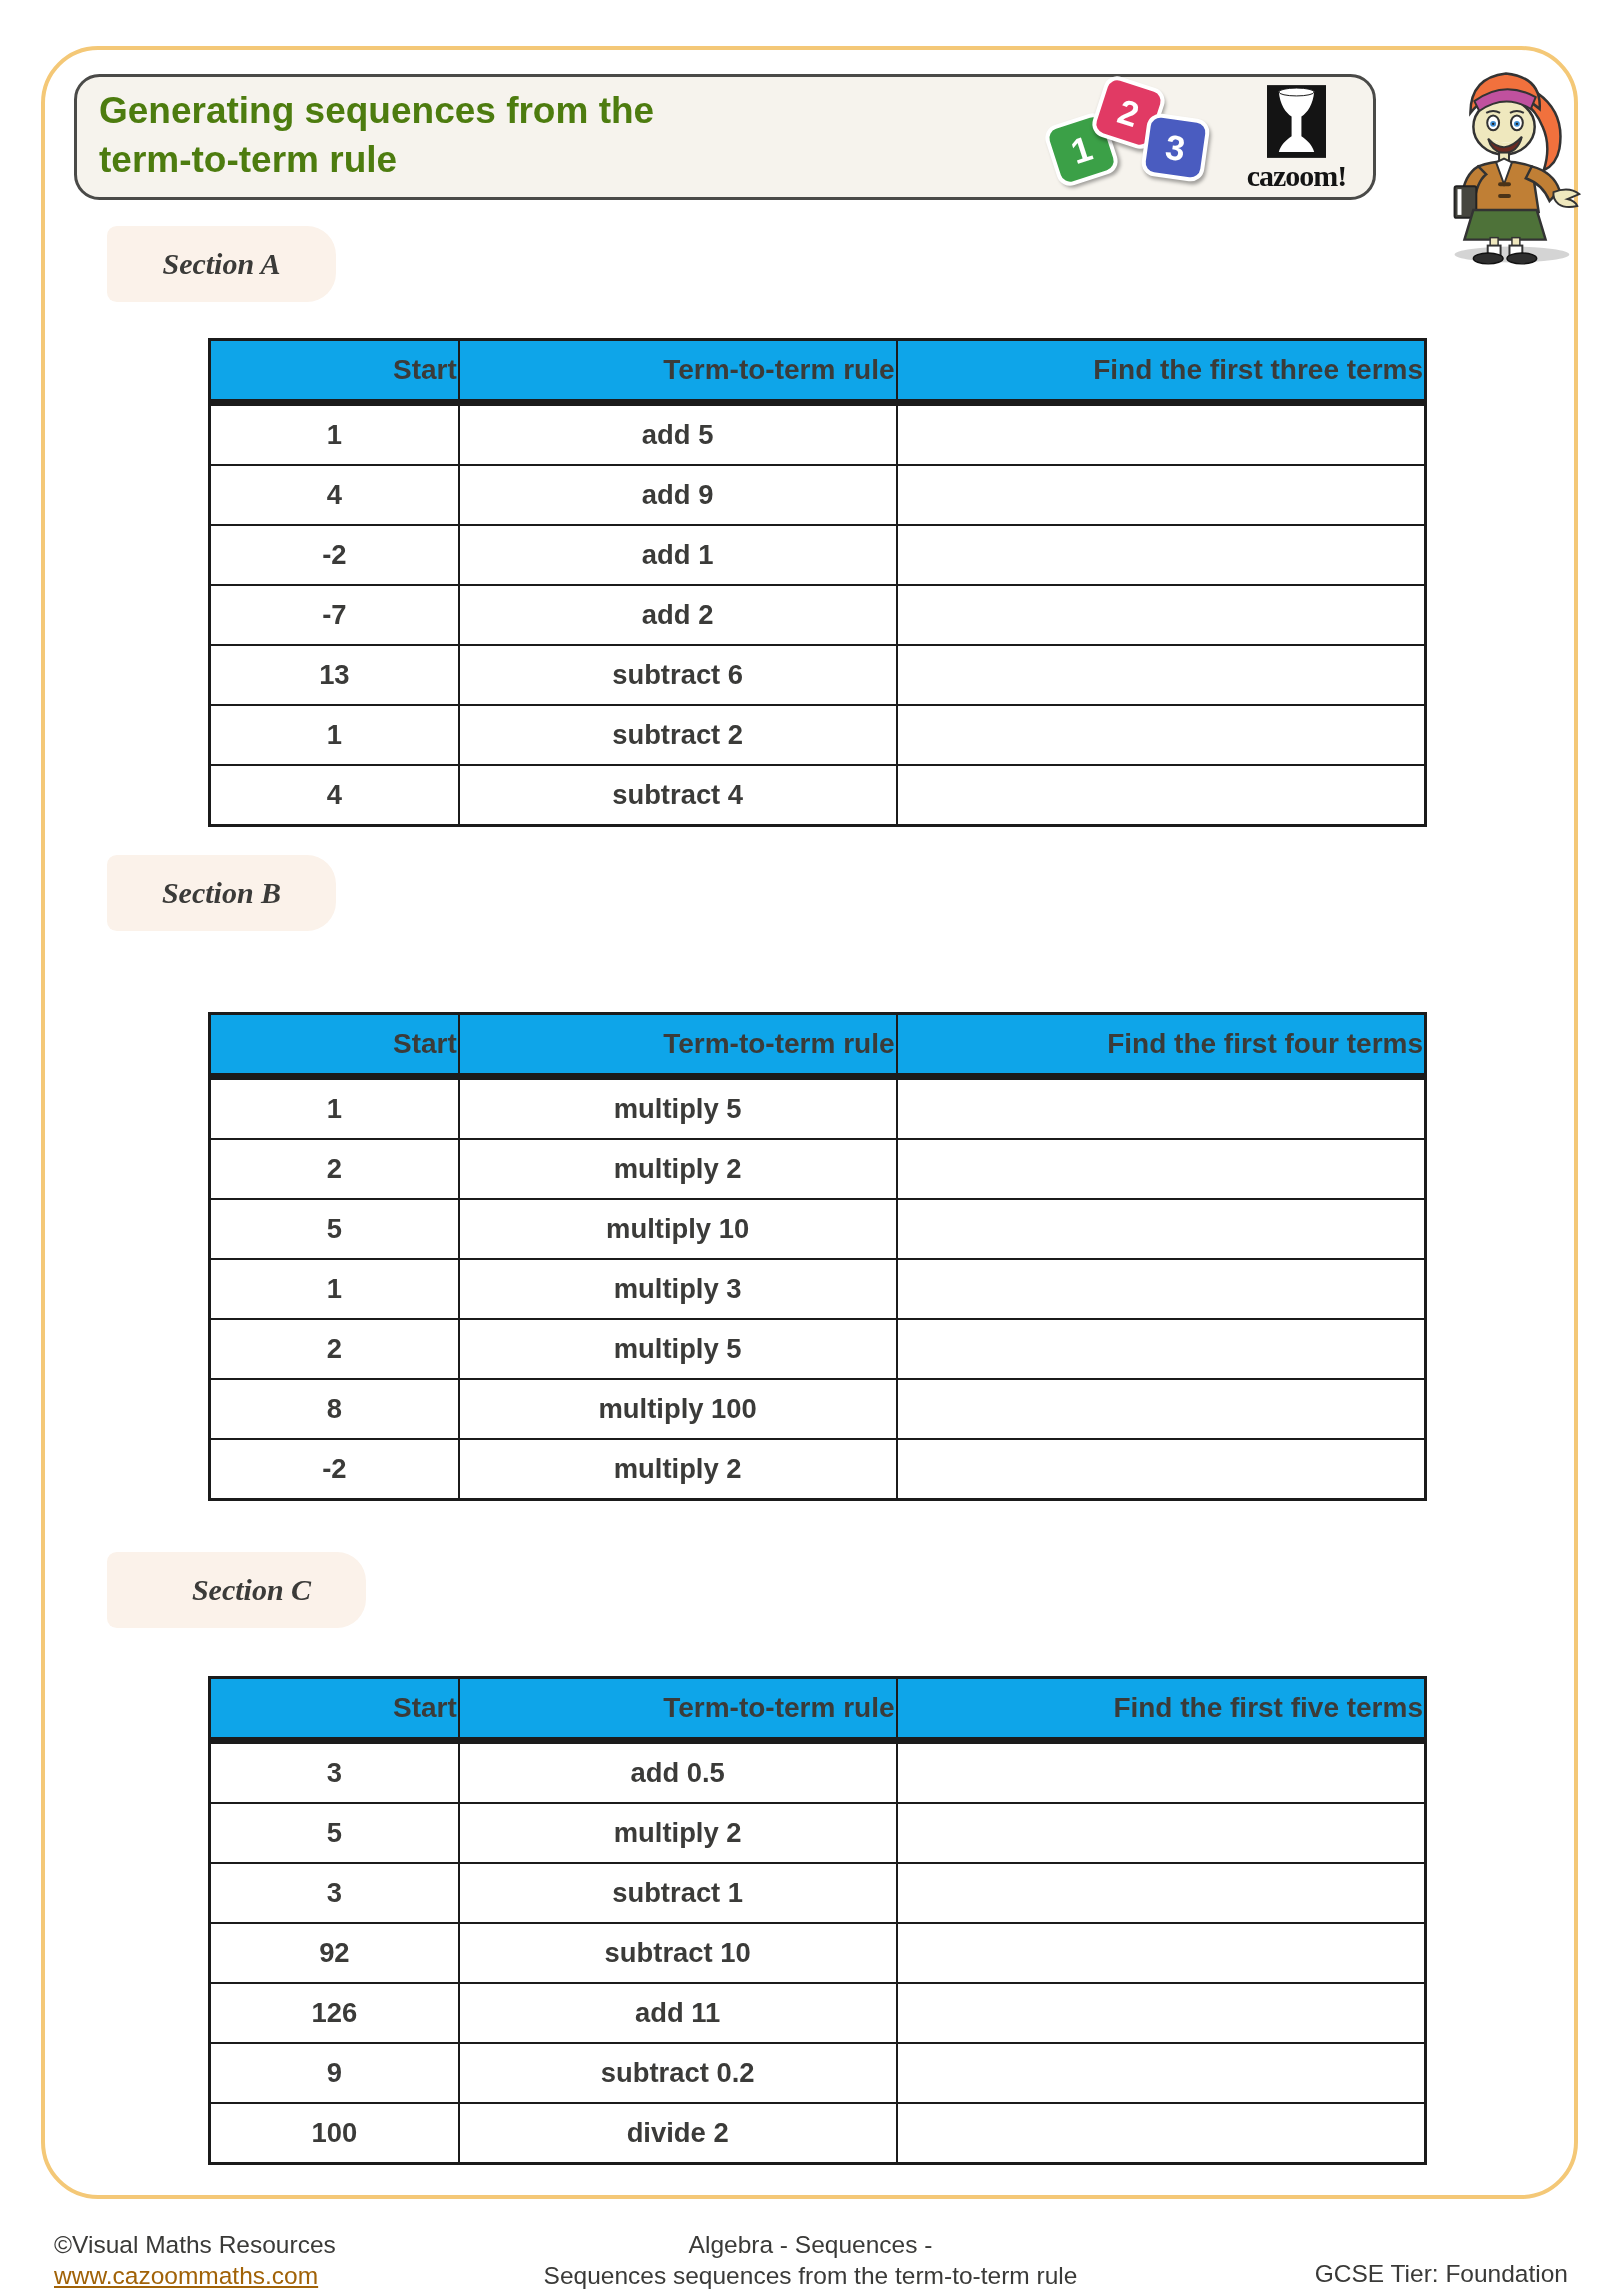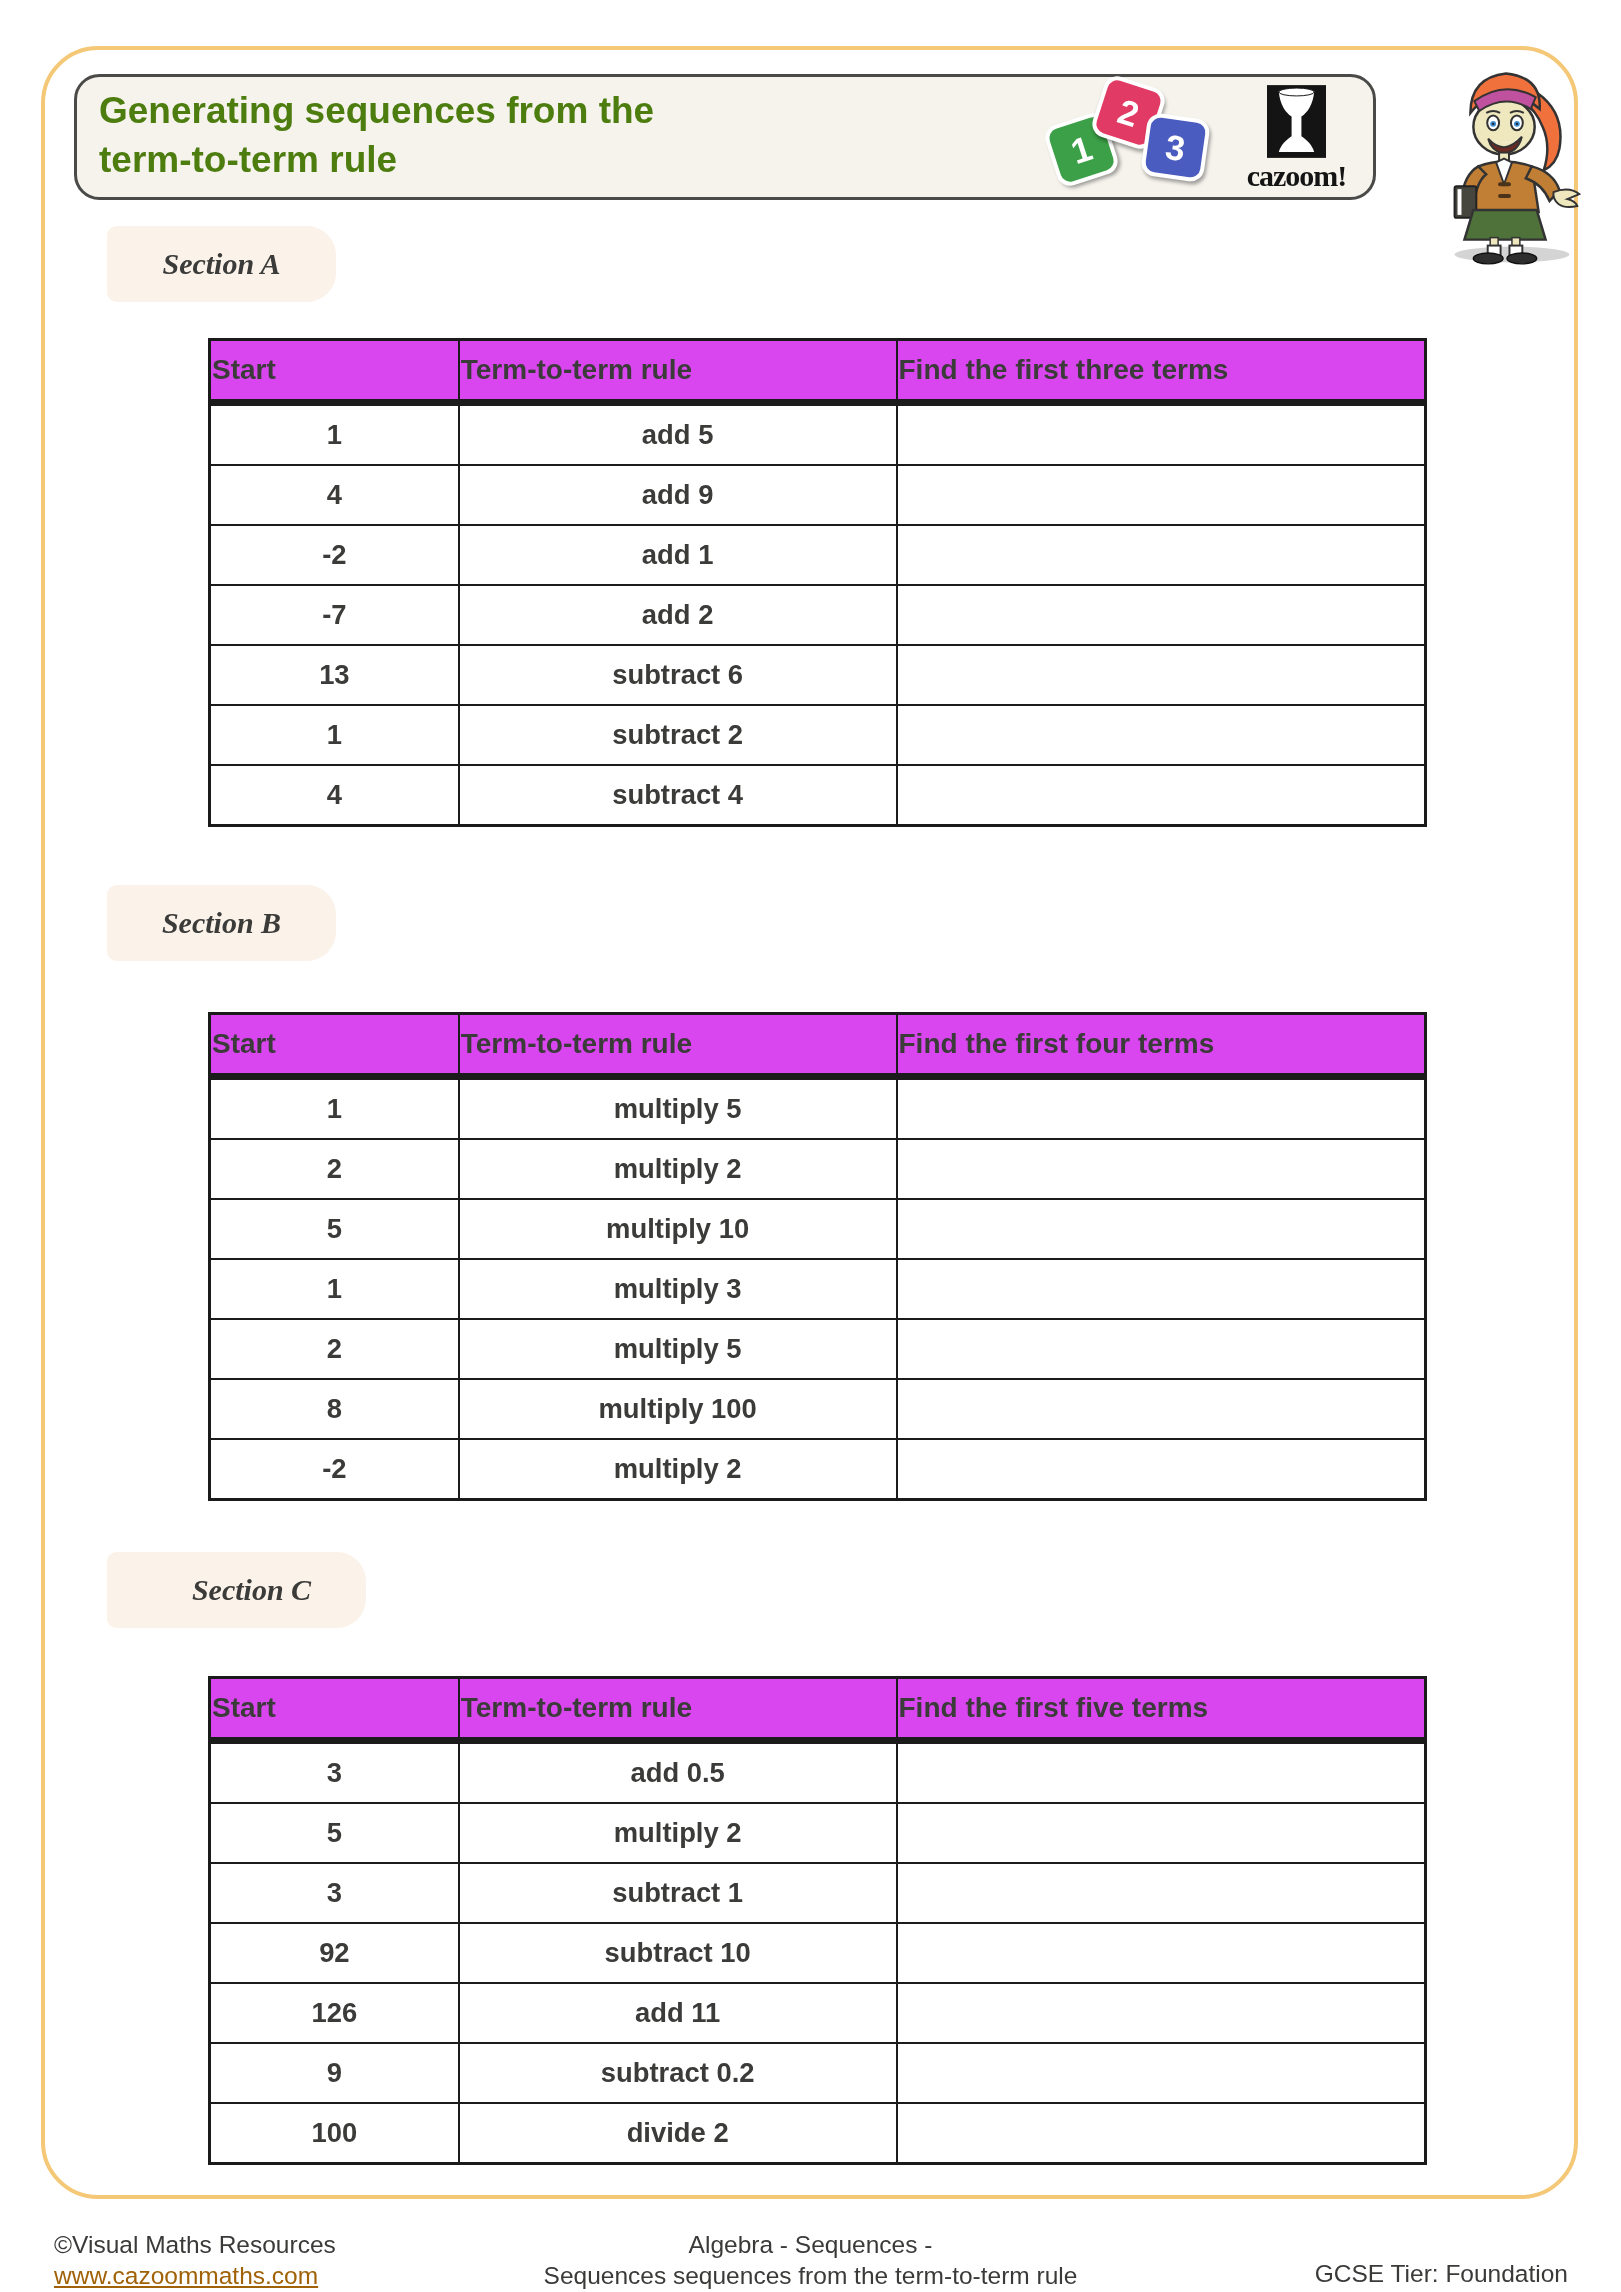--- a/index.html
+++ b/index.html
@@ -39,34 +39,34 @@
   .girl{position:absolute;left:1413px;top:51px;width:188px;height:214px;}
   
   .section-label{
     position:absolute;left:63px;width:229px;height:76px;
     background:#FBF2EA;border-radius:9.8px 29px 29px 9.8px;
     display:flex;align-items:center;justify-content:center;
     font-family:"Liberation Serif",serif;font-style:italic;font-weight:bold;
     font-size:30px;color:#3b3b39;margin-left:44px;
   }
   #label-a{top:226px;}
-  #label-b{top:885px;text-align:right;}
+  #label-b{top:855px;text-align:right;}
   #label-c{top:1552px;padding-left:30px;}
   
   .rule-table{
     position:absolute;left:208px;width:1219px;
     border-collapse:collapse;background:#ffffff;
     border:3.9px solid #1b1b1b;table-layout:fixed;
   }
   #table-a{top:338px;}
   #table-b{top:1012px;}
   #table-c{top:1676px;}
   .rule-table th{
-    background:#d946ef;height:56px;font-size:28px;font-weight:bold;color:#3b3b39;
-    border:2.9px solid #1b1b1b;border-bottom:7.8px solid #1b1b1b;text-align:left;
+    background:#0ea5e9;height:56px;font-size:28px;font-weight:bold;color:#3b3b39;
+    border:2.9px solid #1b1b1b;border-bottom:7.8px solid #1b1b1b;text-align:right;
   }
   .rule-table td{
     height:56px;font-size:27.4px;font-weight:bold;color:#3b3b39;
     border:2.9px solid #1b1b1b;text-align:center;background:#ffffff;
   }
   .col-start{width:20.5%;}
   .col-rule{width:36%;}
   .col-answer{width:43.5%;}
   
   .footer{position:absolute;left:0;top:2227px;width:1621px;height:63px;font-size:24.5px;color:#3a3a38;}

